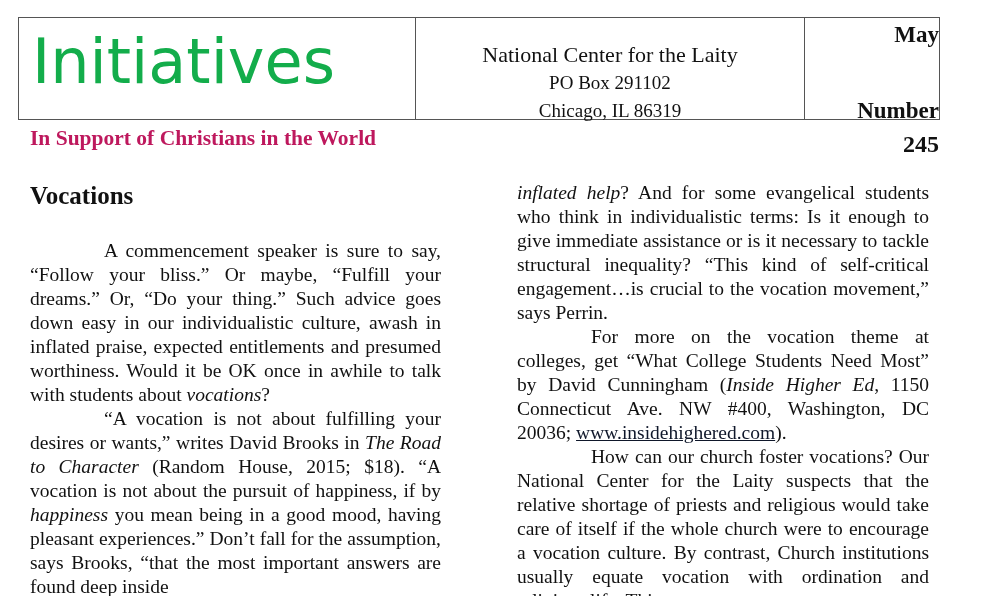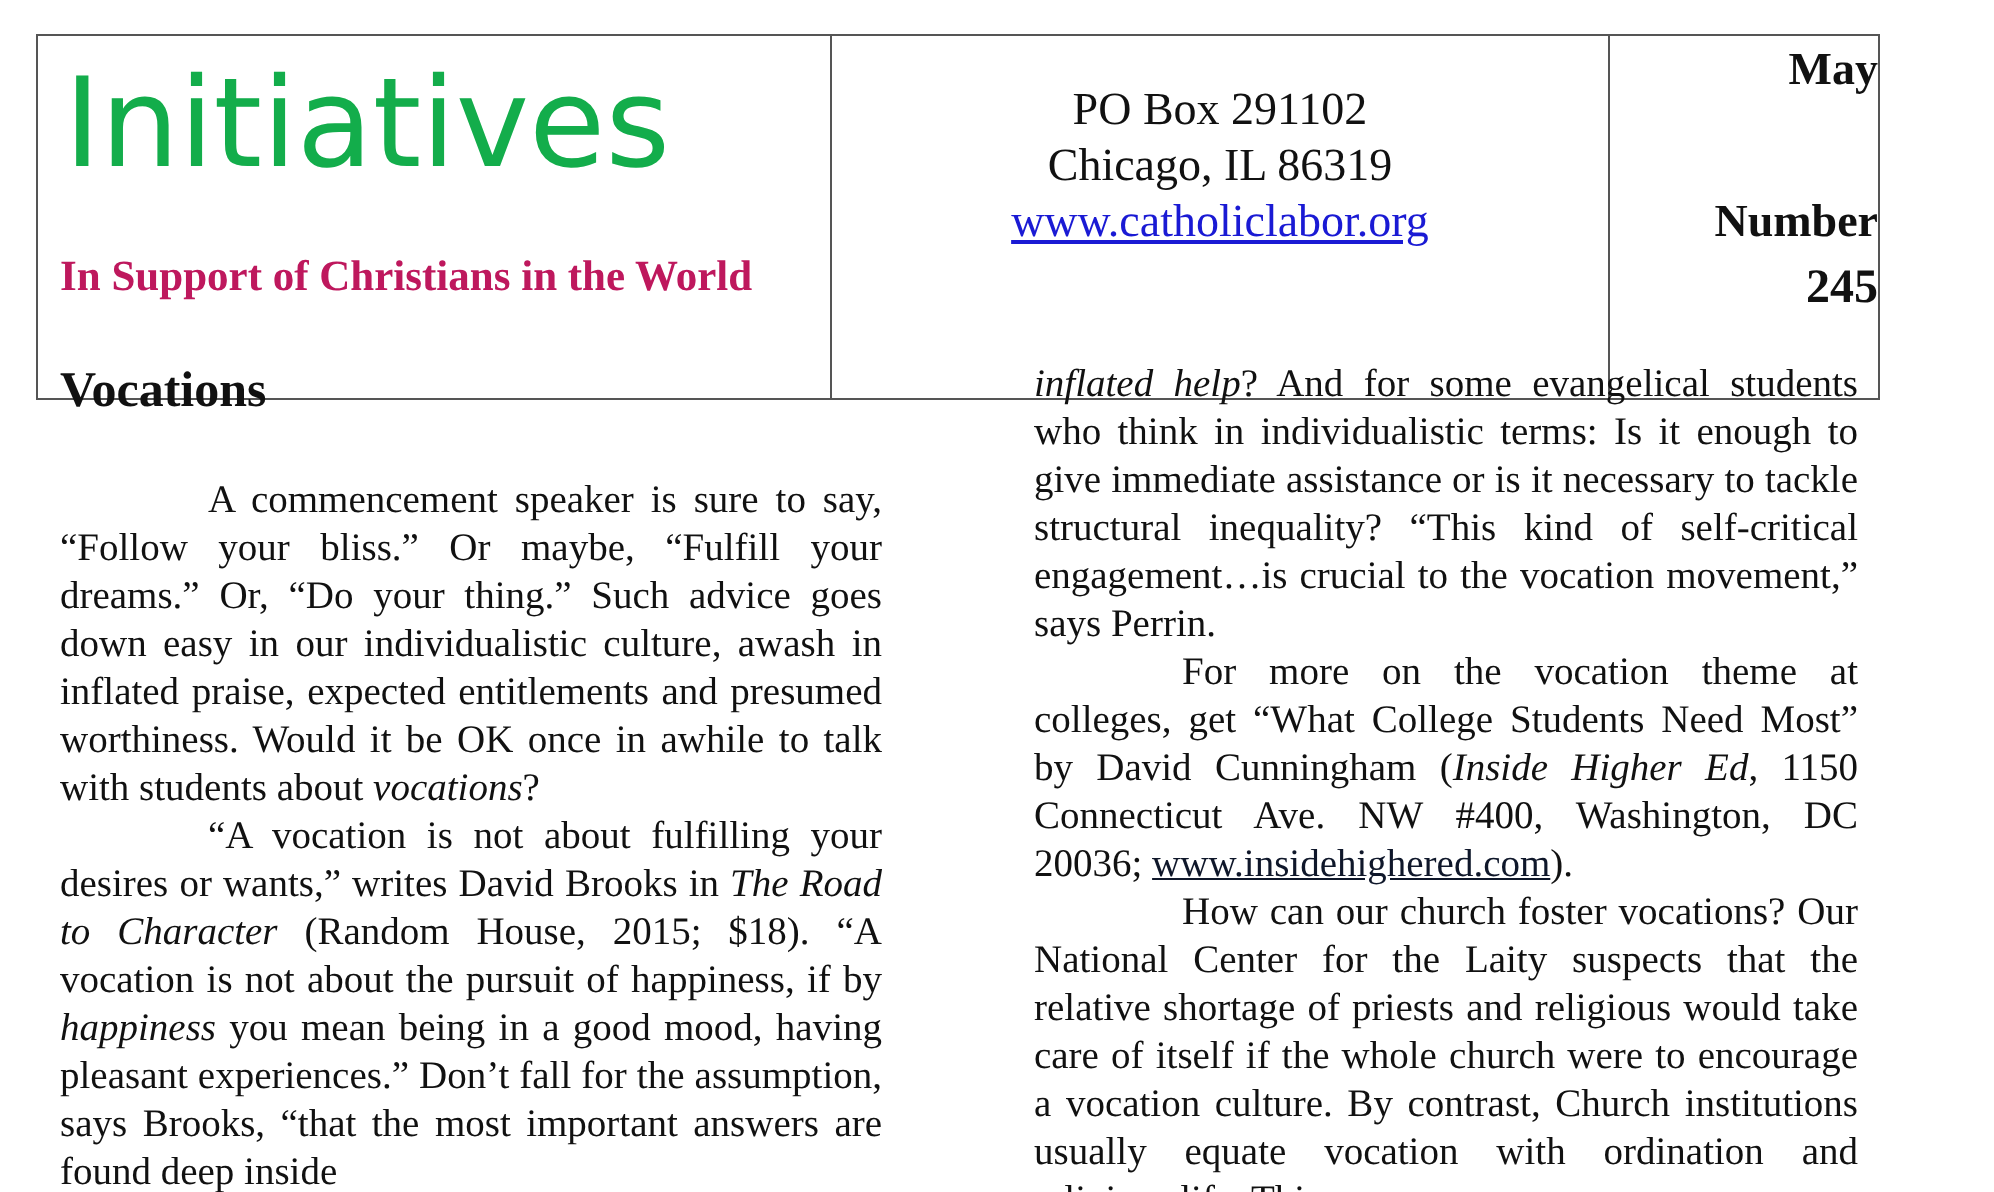--- a/index.html
+++ b/index.html
@@ -1,35 +1,35 @@
 <!DOCTYPE html>
 <html><head>
 <meta charset="utf-8">
 <style>
   html, body { margin: 0; padding: 0; }
   body {
     width: 997px; height: 596px; overflow: hidden; background: #ffffff;
     position: relative; font-family: "Liberation Serif", serif; color: #111;
   }
   .masthead {
-    position: absolute; left: 18px; top: 17px; width: 922px; height: 183px;
+    position: absolute; left: 18px; top: 17px; width: 922px; height: 103px;
     border: 1px solid #555; box-sizing: border-box; display: flex;
   }
   .cell-title { width: 396px; border-right: 1px solid #555; position: relative; }
   .cell-address { width: 389px; border-right: 1px solid #555; text-align: center; padding-top: 23px; box-sizing: border-box; }
   .cell-issue { flex: 1; text-align: right; position: relative; }
   .logo {
     position: absolute; left: 13px; top: 13px; font-family: "DejaVu Sans", sans-serif;
     font-size: 62px; color: #13ad4b; letter-spacing: 0px; line-height: 1; font-weight: normal;
   }
   .tagline {
     position: absolute; left: 11px; top: 108px; font-size: 21.5px; font-weight: bold; color: #be185d;
     white-space: nowrap;
   }
-  .addr-line { font-size: 23px; line-height: 28px; white-space: nowrap; }
+  .addr-line { font-size: 19px; line-height: 28px; white-space: nowrap; }
   .addr-line.first { font-size: 22px; }
   .addr-link { color: #1a1ad4; text-decoration: underline; }
   .issue-month { position: absolute; top: 1px; left: 0; right: 0; font-size: 23px; font-weight: bold; line-height: 32px; }
   .issue-year { position: absolute; top: 34px; left: 0; right: 0; font-size: 23px; font-weight: bold; line-height: 32px; }
   .issue-label { position: absolute; top: 77px; left: 0; right: 0; font-size: 23px; font-weight: bold; line-height: 32px; }
   .issue-num { position: absolute; top: 110px; left: 0; right: 0; font-size: 24px; font-weight: bold; line-height: 32px; }
 
   .heading { position: absolute; left: 30px; top: 182px; font-size: 25px; font-weight: bold; }
   .col { position: absolute; font-size: 19.5px; line-height: 24px; text-align: justify; }
   .col-left { left: 30px; top: 239px; width: 411px; }
@@ -40,23 +40,23 @@
 </style>
 </head>
 <body>
 
 <div class="masthead">
   <div class="cell-title">
     <div class="logo">Initiatives</div>
     <div class="tagline">In Support of Christians in the World</div>
   </div>
   <div class="cell-address">
+    <div class="addr-line first">National Center for the Laity</div>
     <div class="addr-line">PO Box 291102</div>
     <div class="addr-line">Chicago, IL 86319</div>
-    <div class="addr-line"><a class="addr-link">www.catholiclabor.org</a></div>
   </div>
   <div class="cell-issue">
     <div class="issue-month">May</div>
     <div class="issue-label">Number</div>
     <div class="issue-num">245</div>
   </div>
 </div>
 
 <div class="heading">Vocations</div>
 

